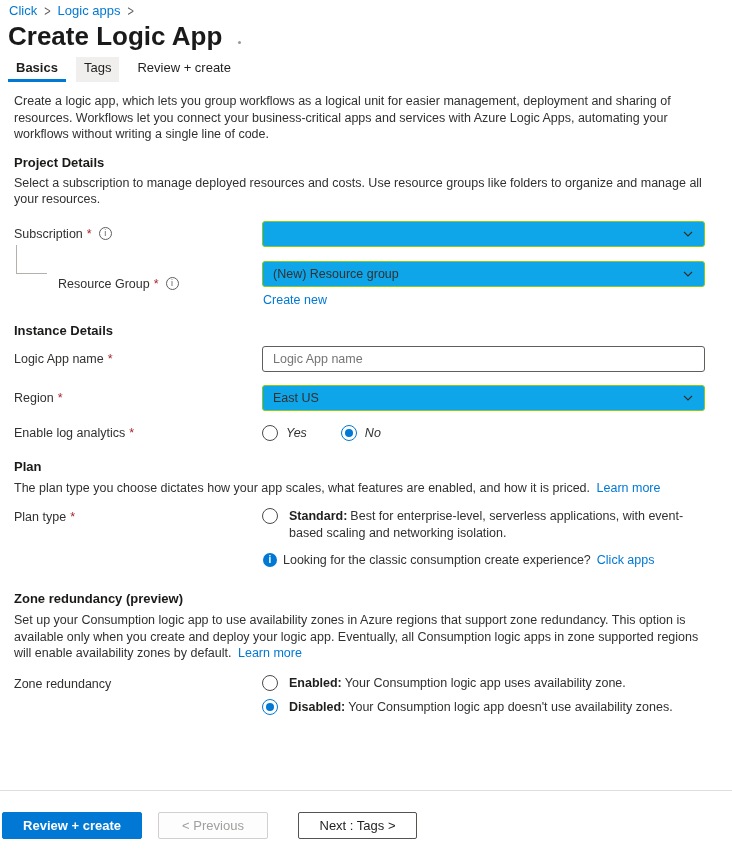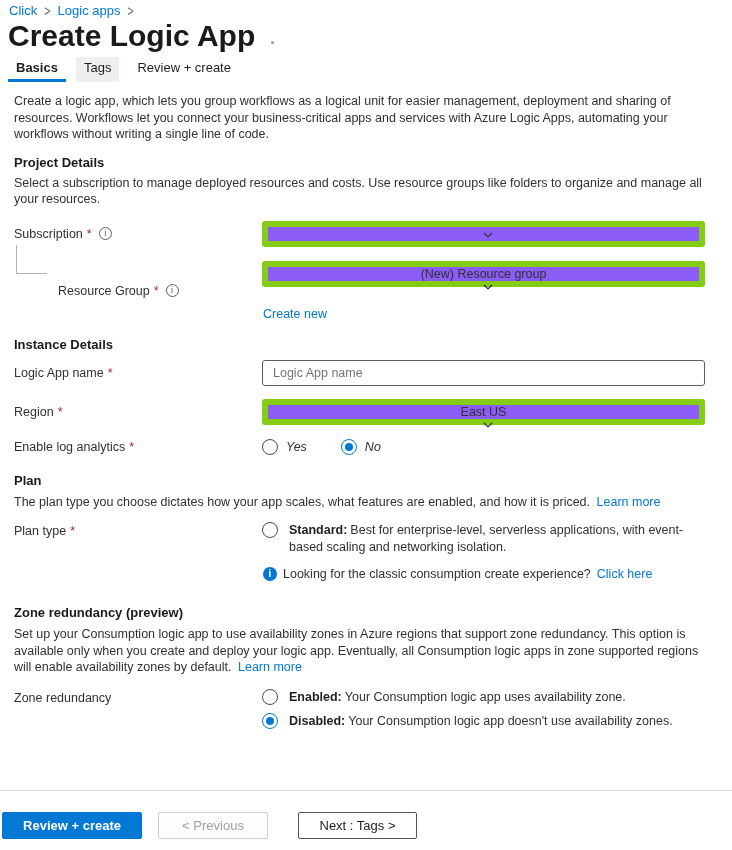--- a/index.html
+++ b/index.html
@@ -7,21 +7,21 @@
   body {
     width:732px; height:850px; position:relative; overflow:hidden;
     font-family:"Liberation Sans","DejaVu Sans",sans-serif;
     color:#323130; font-size:12.5px;
   }
   
   .breadcrumb { padding:3px 0 0 9px; font-size:13px; display:flex; align-items:center; gap:7px; }
   .breadcrumb a { color:#0078d4; text-decoration:none; cursor:pointer; }
   .crumb-sep { color:#605e5c; font-size:11px; transform:scaleY(1.25); display:inline-block; }
   
-  .page-title { margin:4px 0 0 8px; font-size:30px; line-height:28px; font-weight:700; color:#1a1a1a; display:flex; align-items:flex-end; }
+  .page-title { margin:4px 0 0 8px; font-size:26px; line-height:28px; font-weight:700; color:#1a1a1a; display:flex; align-items:flex-end; }
   .title-dot { width:3px; height:3px; background:#9a9896; border-radius:50%; margin:0 0 6px 16px; }
   
   .tabs { display:flex; gap:10px; margin:7px 0 0 8px; align-items:flex-start; }
   .tab { font-size:13px; color:#201f1e; padding:3px 8px 4px; cursor:pointer; border-bottom:3px solid transparent; }
   .tab.active { font-weight:700; border-bottom-color:#0078d4; }
   .tab.hovered { background:#f0efee; border-bottom-color:transparent; }
   
   .para { margin:11px 14px 0 14px; max-width:706px; line-height:16.5px; color:#323130; }
   .section-heading { margin:12px 0 0 14px; font-size:13px; font-weight:700; color:#1b1a19; }
   .link { color:#0078d4; text-decoration:none; cursor:pointer; }
@@ -30,39 +30,39 @@
   .form-row.top { align-items:flex-start; }
   .form-label { width:248px; flex:none; color:#323130; display:flex; }
   .req { color:#a4262c; margin-left:4px; }
   .info-i {
     width:13px; height:13px; border:1px solid #605e5c; border-radius:50%;
     color:#605e5c; font-size:9px; line-height:11px; text-align:center;
     margin-left:7px; flex:none; font-style:normal; cursor:pointer;
   }
   .form-control { width:443px; flex:none; }
   .dropdown {
-    height:26px; border:6px solid #84cc16; border-radius:3px; background:#8b5cf6;
+    height:26px; border:1px solid #84cc16; border-radius:3px; background:#0ea5e9;
     display:flex; align-items:center; justify-content:space-between;
-    padding:0 10px; cursor:pointer;flex-direction:column;
+    padding:0 10px; cursor:pointer;
   }
   .dropdown .dd-value { color:#323130; }
   .chev { flex:none; margin-left:8px; }
   .text-input {
     width:100%; height:26px; border:1px solid #605e5c; border-radius:3px;
     padding:0 10px; font:inherit; color:#323130; outline:none;
   }
   .text-input::placeholder { color:#757575; }
   
   .rg-row { position:relative; margin-top:14px; }
   .rg-row .form-label { padding-left:44px; }
   .tree-connector {
     position:absolute; left:2px; top:-16px; width:31px; height:29px;
     border-left:1px solid #b3b0ad; border-bottom:1px solid #b3b0ad;
   }
-  .create-new { display:block; margin:20px 0 0 1px; font-size:12.5px; }
+  .create-new { display:block; margin:6px 0 0 1px; font-size:12.5px; }
   
   .radio-inline { display:flex; align-items:center; gap:34px; }
   .radio-item { display:flex; align-items:center; gap:8px; cursor:pointer;font-style:italic; }
   .radio {
     width:16px; height:16px; border:1px solid #4a4a4a; border-radius:50%;
     background:#fff; flex:none; position:relative; cursor:pointer;
   }
   .radio.selected { border-color:#0078d4; }
   .radio.selected::after {
     content:""; position:absolute; left:3px; top:3px; right:3px; bottom:3px;
@@ -221,21 +221,21 @@
       <span class="opt-text">
         <b>Standard:</b><span>Best for enterprise-level, serverless applications, with event-based scaling and networking isolation.</span>
       </span>
     </label>
   </div>
 </div>
 
 <div class="info-note">
   <span class="note-icon">i</span>
   <span>Looking for the classic consumption create experience?</span>
-  <a class="link">Click here</a>
+  <a class="link">Click apps</a>
 </div>
 
 <h3 class="section-heading" style="margin-top:24px;">Zone redundancy (preview)</h3>
 <p class="para" style="margin-top:6px;">
   <span class="sp">Set up your Consumption logic app to use availability zones in Azure regions that support zone redundancy. This option is available only when you create and deploy your logic app. Eventually, all Consumption logic apps in zone supported regions will enable availability zones by default.</span>
   <a class="link">Learn more</a>
 </p>
 
 <div class="form-row top" style="margin-top:13px;">
   <div class="form-label" style="margin-top:2px;">

